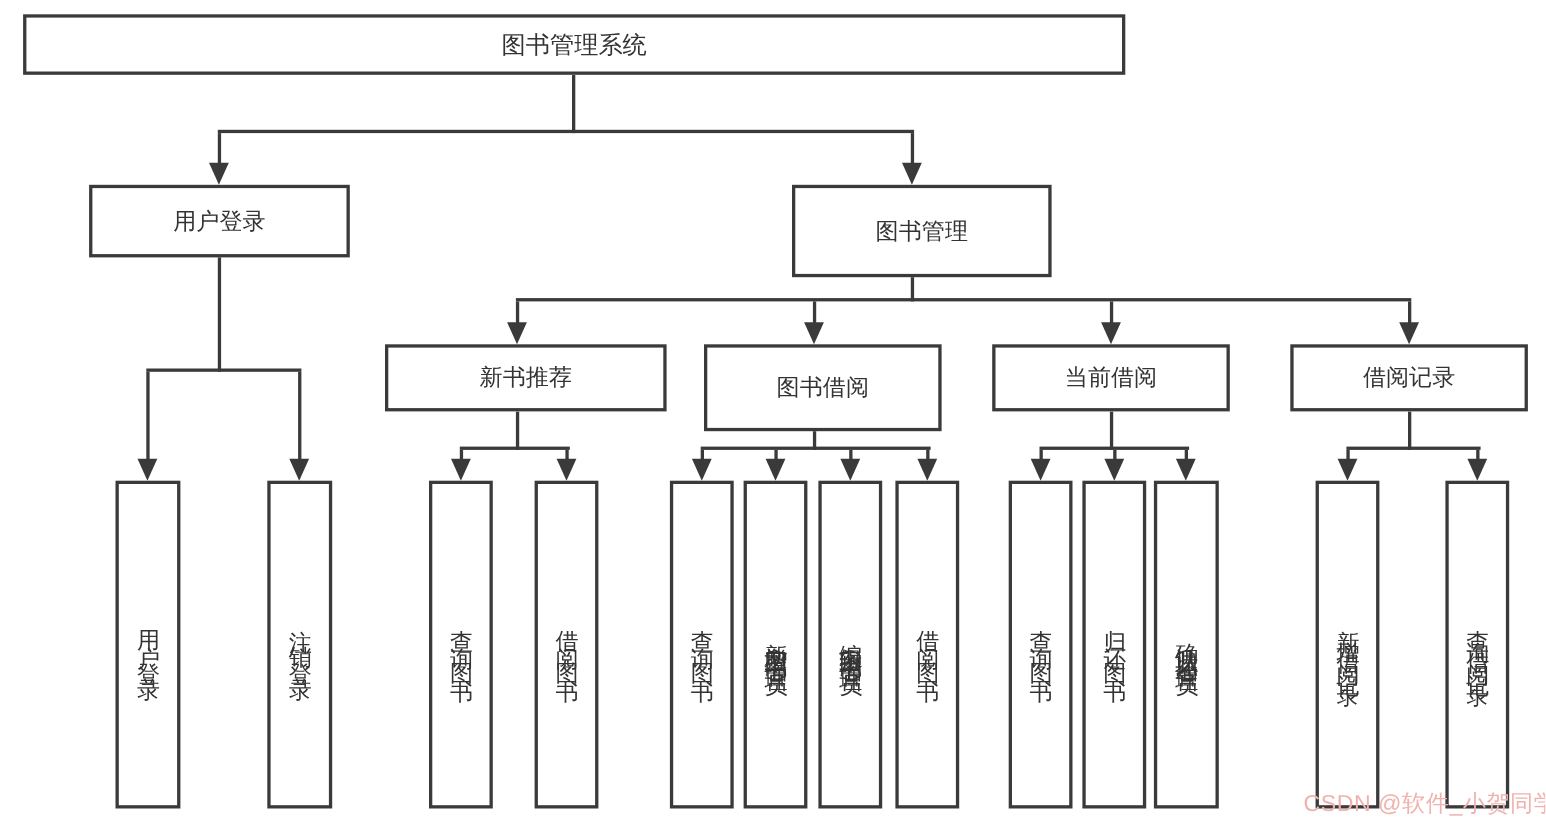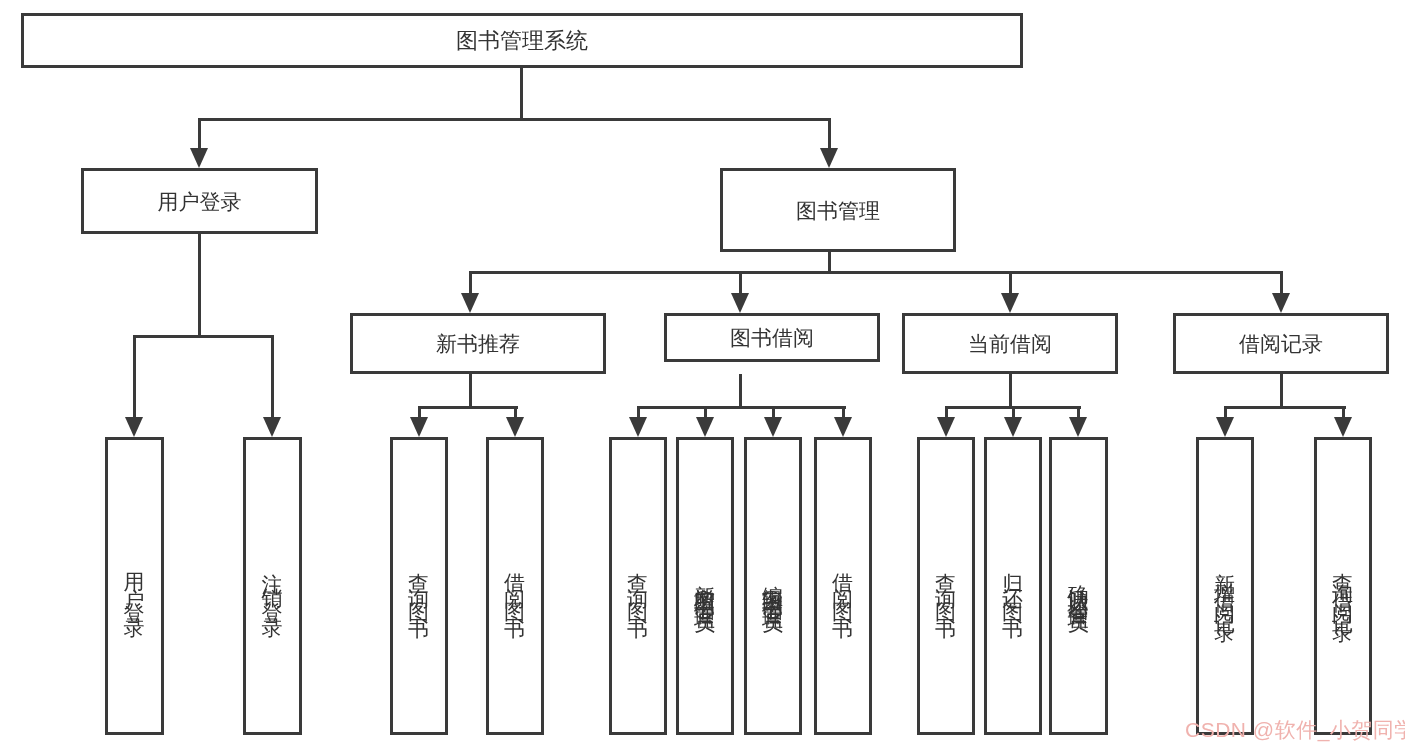--- a/index.html
+++ b/index.html
@@ -110,21 +110,21 @@
   <div class="box" style="left:81px;top:168px;width:237px;height:66px;">
     <span>用户登录</span>
   </div>
   <div class="box" style="left:720px;top:168px;width:236px;height:84px;">
     <span>图书管理</span>
   </div>
 
   <div class="box" style="left:350px;top:313px;width:256px;height:61px;">
     <span>新书推荐</span>
   </div>
-  <div class="box" style="left:664px;top:313px;width:216px;height:49px;">
+  <div class="box" style="left:640px;top:313px;width:216px;height:79px;">
     <span>图书借阅</span>
   </div>
   <div class="box" style="left:1173px;top:313px;width:216px;height:61px;">
     <span>借阅记录</span>
   </div>
   <div class="box" style="left:902px;top:313px;width:216px;height:61px;">
     <span>当前借阅</span>
   </div>
 
   <div class="box vbox len4" style="left:105px;top:437px;width:59px;height:298px;">

